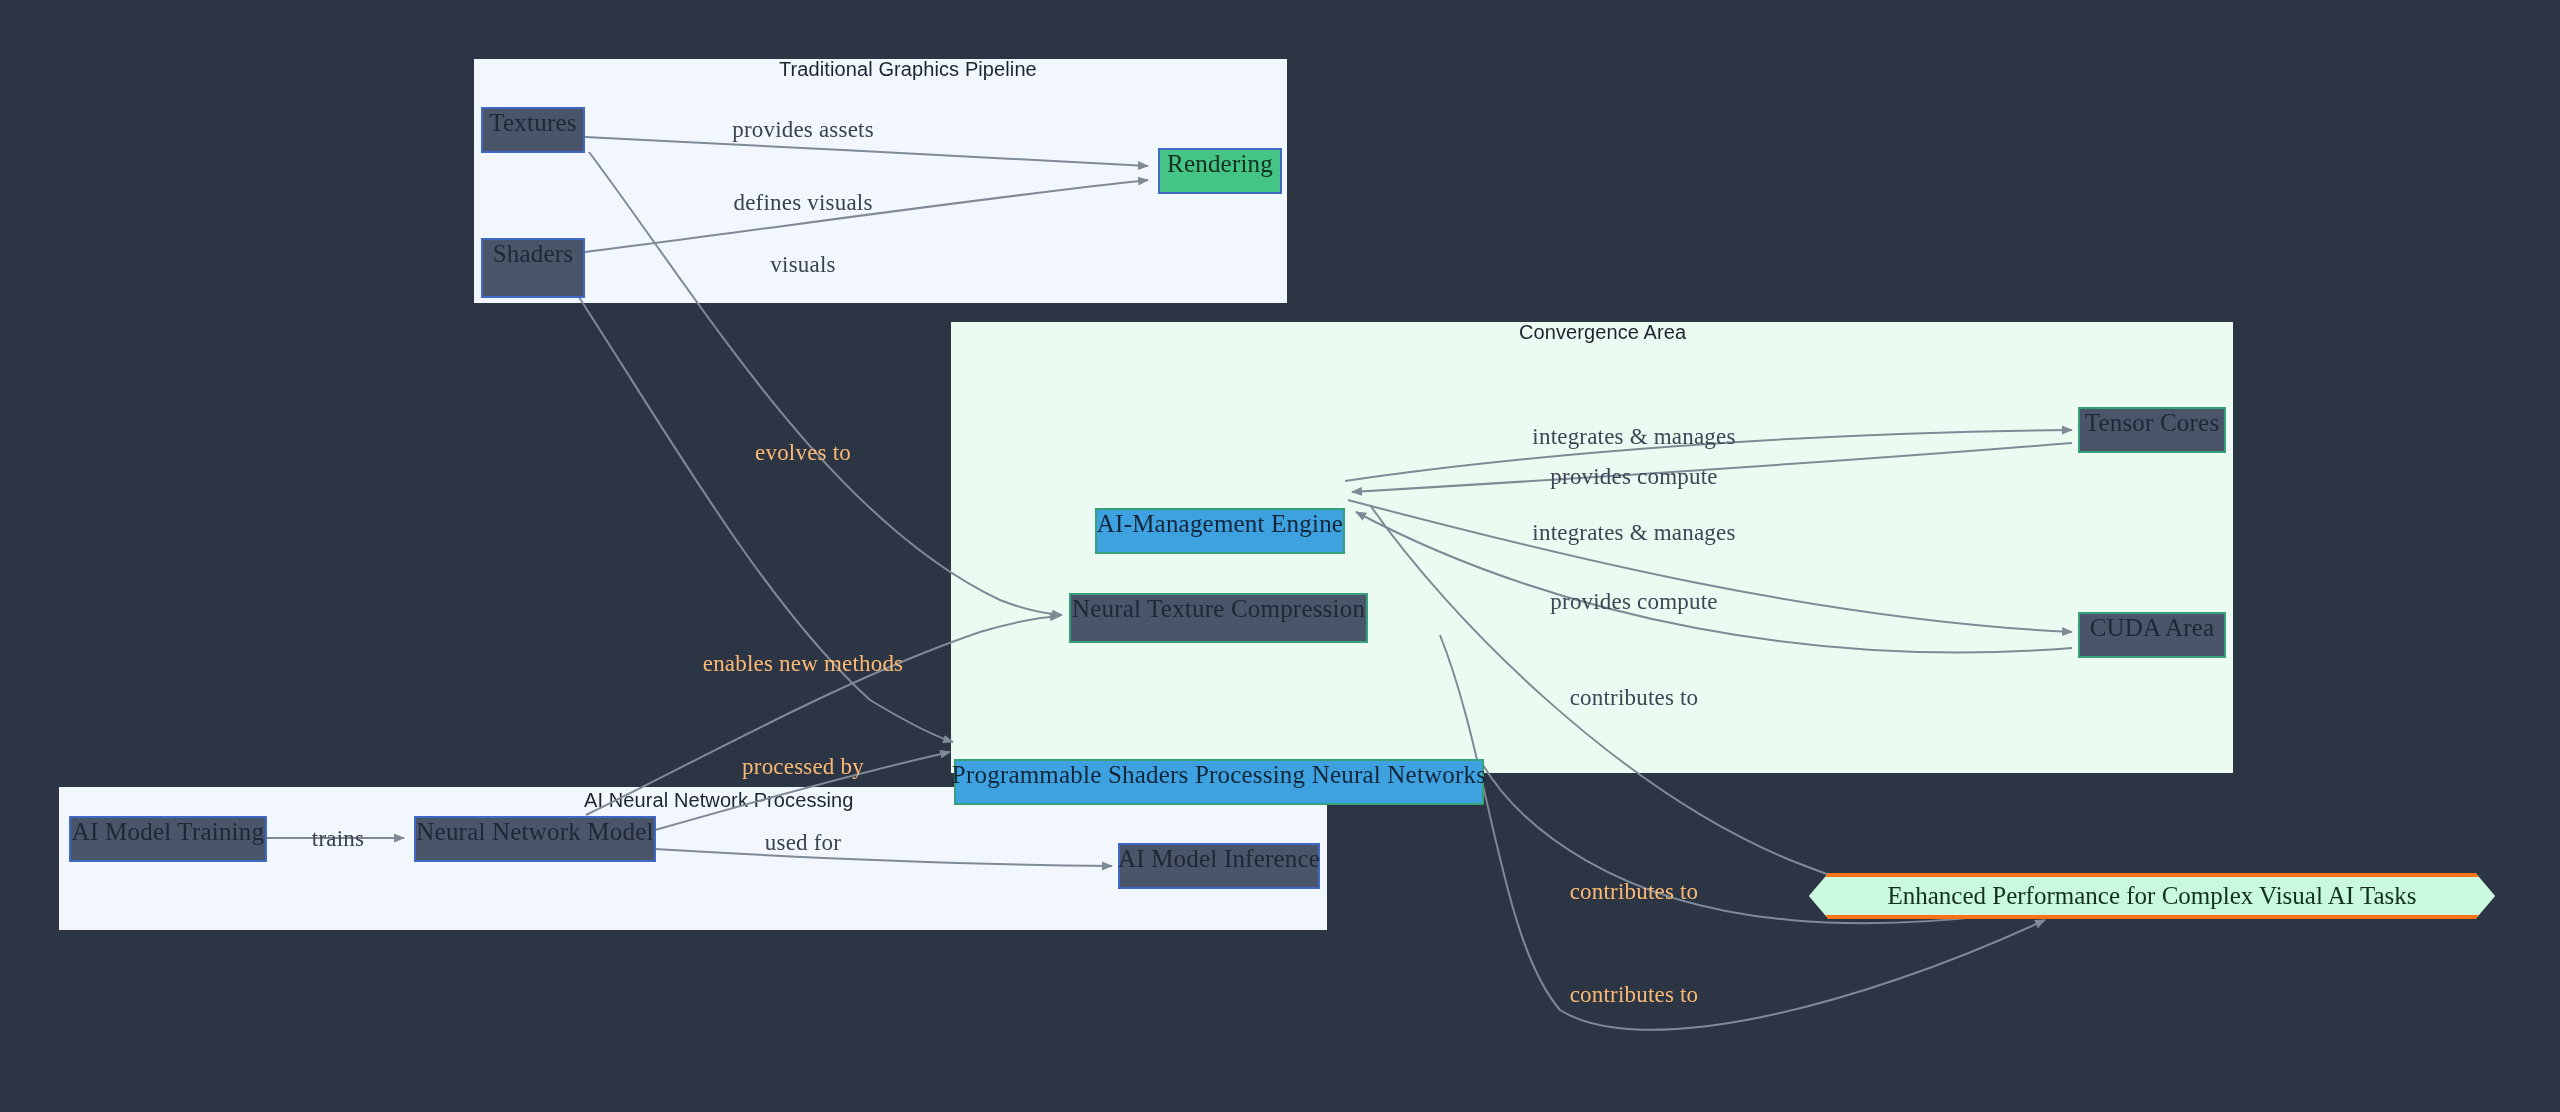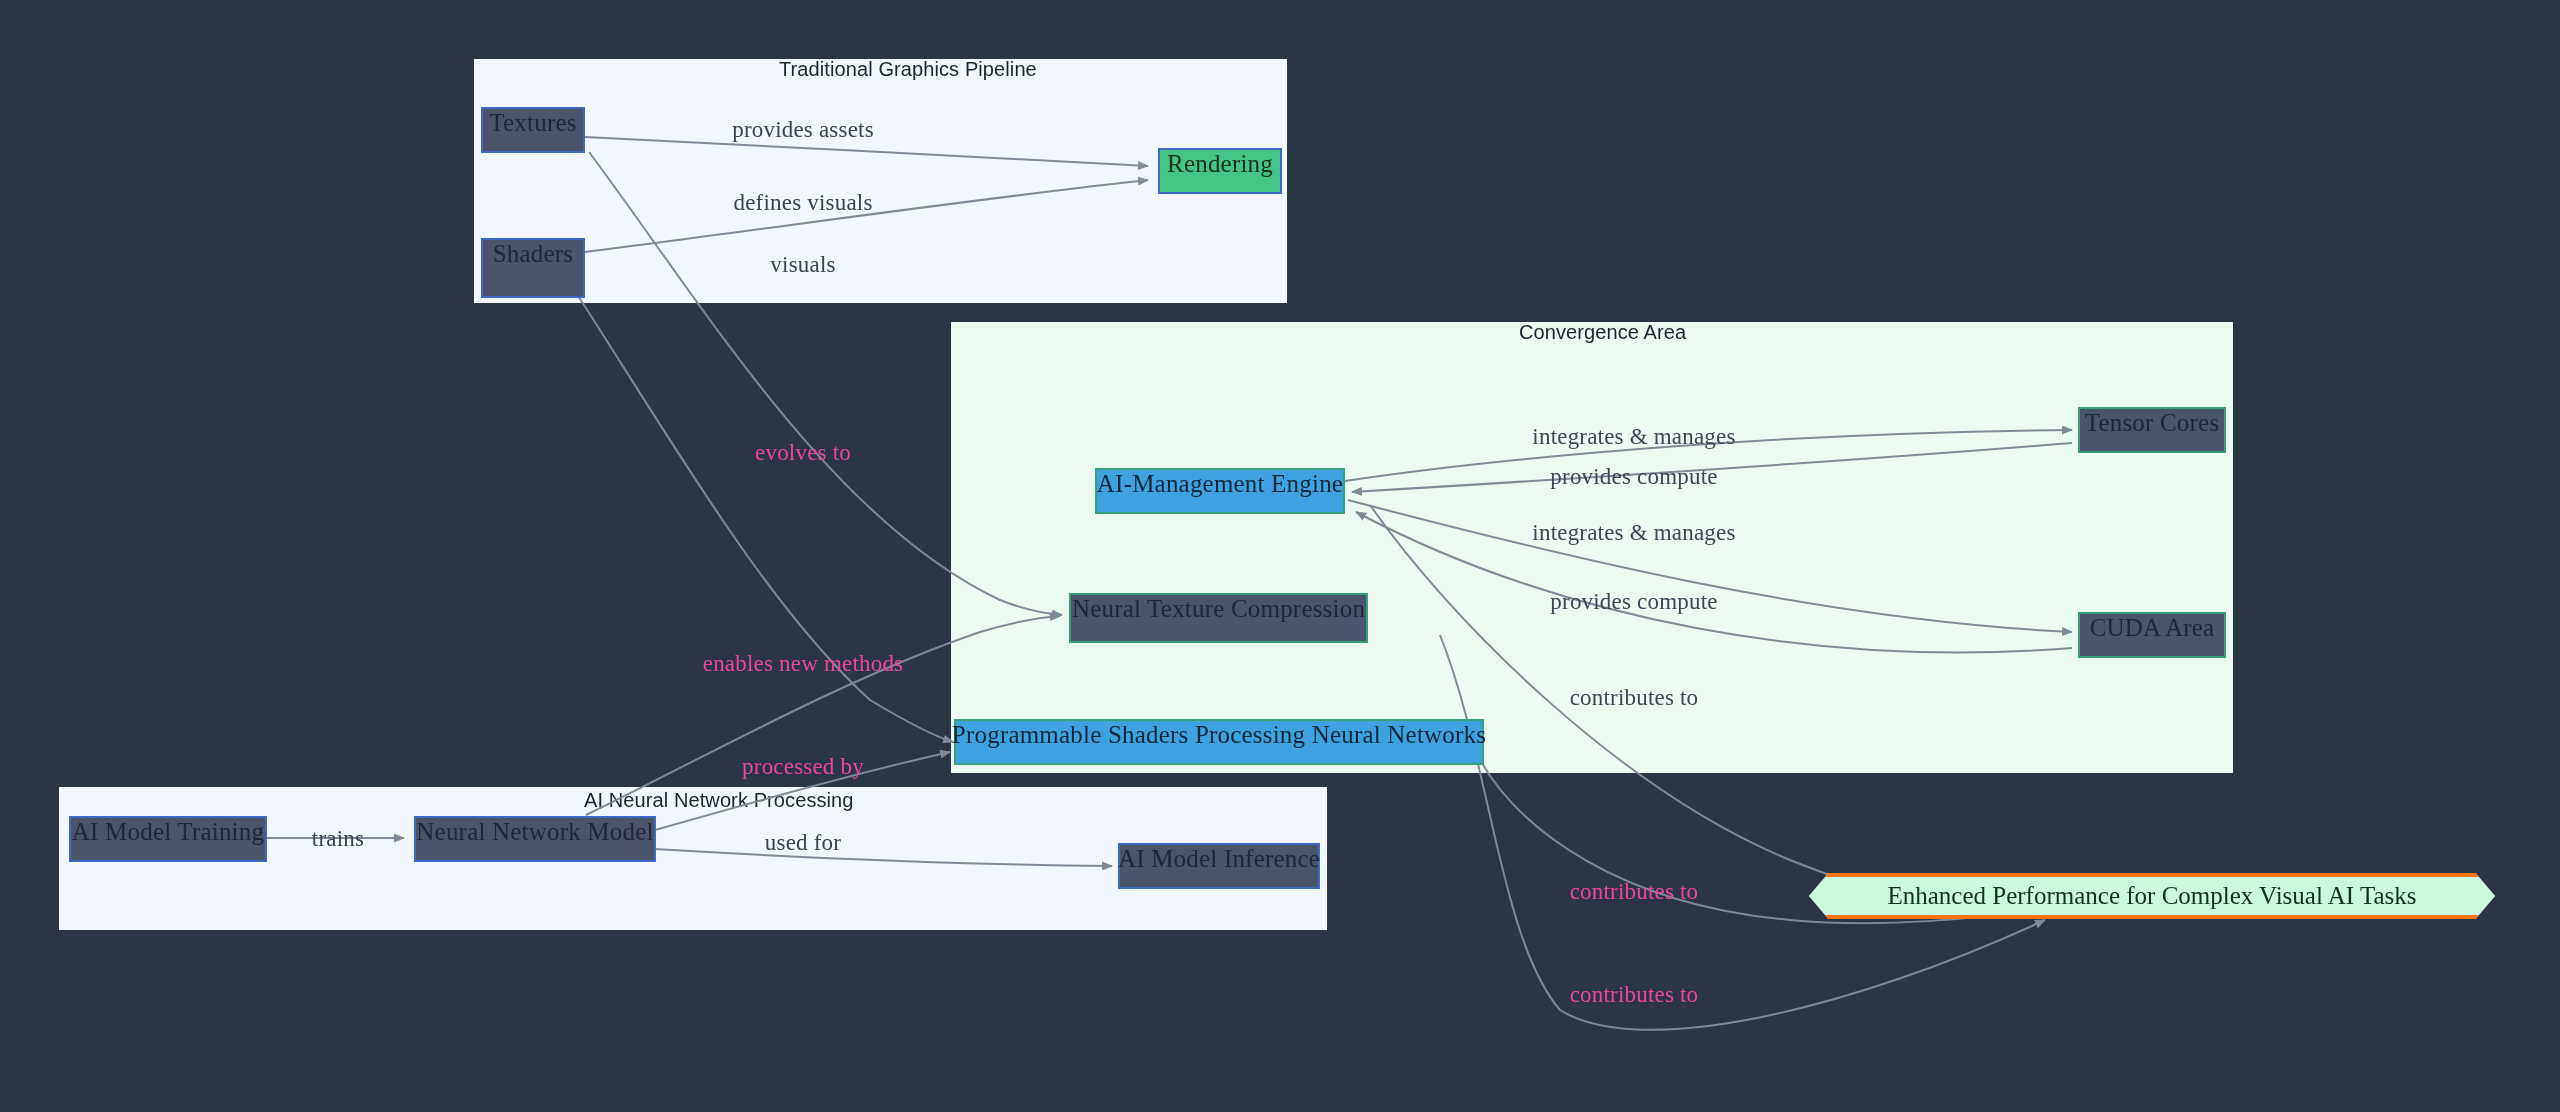--- a/index.html
+++ b/index.html
@@ -58,20 +58,21 @@
   }
   .node-green {
     background: #45c585;
     border: 2px solid #3f69c4;
     color: #13301f;
   }
   .node-blue {
     background: #3ea2e0;
     border: 2px solid #37a07a;
     color: #13263a;
+    margin-top: 40px;
   }
   .hexnode {
     position: absolute;
     display: flex;
     align-items: center;
     justify-content: center;
     font-family: "Liberation Serif", serif;
     font-size: 25px;
     white-space: nowrap;
     color: #13301f;
@@ -83,21 +84,21 @@
   .edge-label {
     position: absolute;
     font-family: "Liberation Serif", serif;
     font-size: 23px;
     white-space: nowrap;
     transform: translate(-50%, -50%);
     letter-spacing: 0.2px;
   }
   .lbl-light { color: #3c4655; }
   .lbl-dark { color: #3a4250; }
-  .lbl-faint { color: #ec4899; }
+  .lbl-faint { color: #fdba74; }
 </style>
 </head>
 <body>
 
 <div id="canvas">
 
   <div class="cluster" style="left:472px; top:57px; width:817px; height:248px; background:#f1f7fd; border:2px solid #2b3544;"></div>
   <div class="cluster-title" style="left:779px; top:58px;">Traditional Graphics Pipeline</div>
 
   <div class="cluster" style="left:949px; top:320px; width:1286px; height:455px; background:#ecfbf2; border:2px solid #2b3544;"></div>

